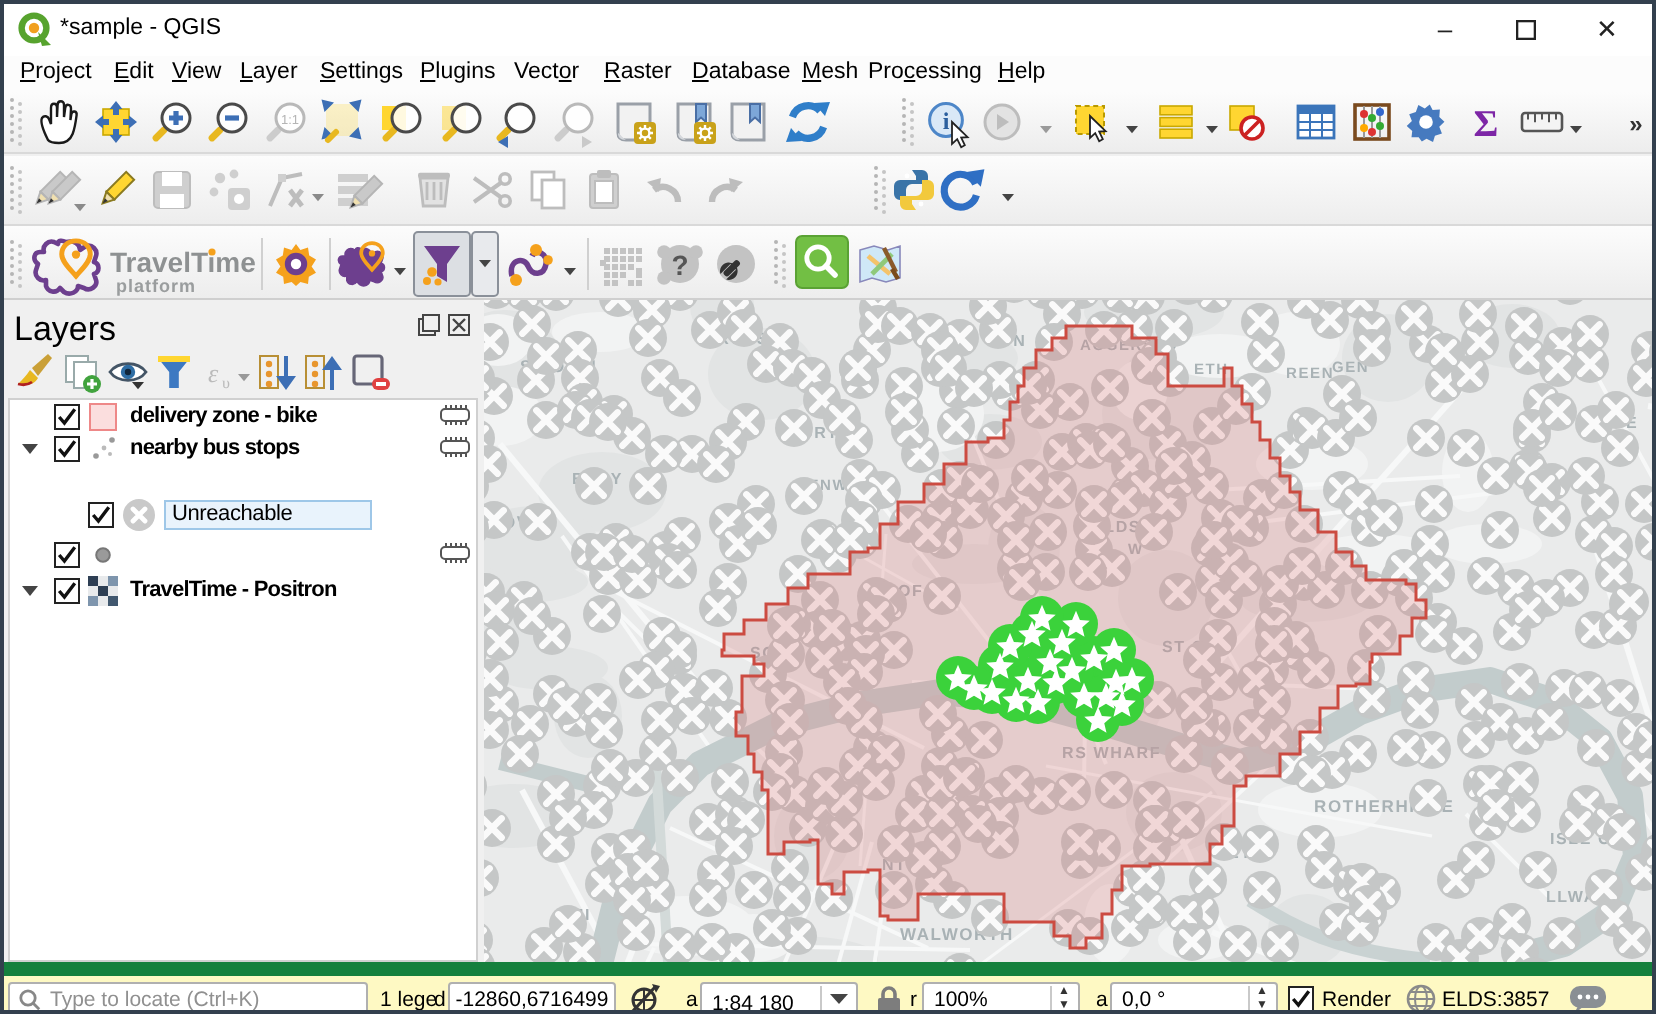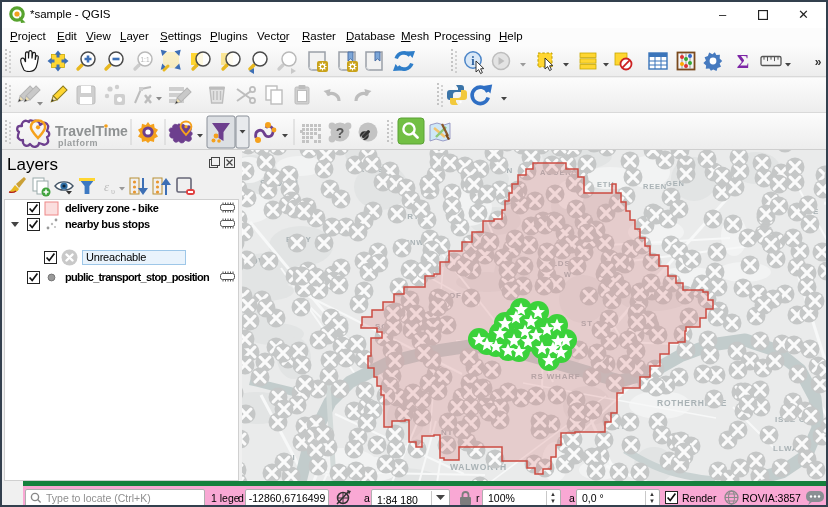--- a/index.html
+++ b/index.html
@@ -15,21 +15,21 @@
 #tb2 { top:78px; height:35px; }
 #tb3 { top:113px; height:37px; border-bottom:1px solid #cfcfcf; }
 #panel { position:absolute; left:2px; top:150px; width:240px; bottom:26px; background:#f0f0f0; }
 #paneltitle { position:absolute; left:5px; top:5px; font-size:17px; color:#000; }
 #panelbar { position:absolute; left:2px; top:23px; }
 #tree { position:absolute; left:2px; top:49px; right:3px; bottom:0; background:#fff; border:1px solid #d0d0d0; font-size:11px; }
 .trow { position:absolute; left:0; height:16px; display:flex; align-items:center; }
 .lname { font-weight:bold; color:#000; margin-left:6px; white-space:nowrap; letter-spacing:-0.4px; }
 .lnorm { color:#000; margin-left:6px; white-space:nowrap; letter-spacing:-0.2px; }
 #map { position:absolute; left:242px; top:150px; right:2px; bottom:26px; overflow:hidden; background:#eaebeb; }
-#statusbar { position:absolute; left:2px; right:2px; bottom:2px; height:24px; background:#f9a8d4; border-top:5px solid #15803d; font-size:10.5px; color:#000;margin-left:21px; }
+#statusbar { position:absolute; left:2px; right:2px; bottom:2px; height:24px; background:#fef9c3; border-top:7px solid #15803d; font-size:10.5px; color:#000; }
 .sb { position:absolute; top:3px; height:18px; background:#fff; border:1px solid #b0b0b0; border-radius:2px; }
 .sbtext { position:absolute; top:6px; }
 .spinner { position:absolute; right:1px; top:1px; width:13px; height:14px; border-left:1px solid #c9c9c9; font-size:6px; line-height:7px; text-align:center; color:#333; }
 </style></head><body>
 <div id="win">
   <div id="frame"></div>
   <div id="titlebar">
     <svg width="18" height="18" style="position:absolute;left:7px;top:4px">
       <circle cx="8" cy="8" r="6.2" fill="none" stroke="#57a32e" stroke-width="3.2"></circle>
       <circle cx="8" cy="8" r="2.6" fill="#f1a01e"></circle>
@@ -579,28 +579,47 @@
       <div class="trow" style="top:69px">
         <span style="margin-left:22px">
             <svg width="13" height="13" style="display:block">
               <rect x="0.5" y="0.5" width="12" height="12" fill="#fff" stroke="#222"></rect>
               <path d="M2.6,6.5 L5.2,9.5 L10.4,2.6" fill="none" stroke="#111" stroke-width="1.7"></path>
             </svg>
           </span>
         <svg width="15" height="15" style="margin-left:4px">
             <circle cx="7.5" cy="7.5" r="3.4" fill="#9a9a9a" stroke="#777"></circle>
           </svg>
-        <span class="lname" style="letter-spacing:-0.7px">public_transport_stop_position</span>
       </div>
       <div style="position:absolute;right:3px;top:71px">
           <svg width="15" height="11" style="display:block">
             <rect x="0.5" y="2.5" width="14" height="6" rx="2" fill="#fff" stroke="#555"></rect>
             <path d="M3,2.5 v-2 M5.5,2.5 v-2 M8,2.5 v-2 M10.5,2.5 v-2 M13,2.5 v-2 M3,8.5 v2 M5.5,8.5 v2 M8,8.5 v2 M10.5,8.5 v2 M13,8.5 v2" stroke="#555" stroke-width="1"></path>
           </svg>
         </div>
+      <div class="trow" style="top:87px">
+        <svg width="8" height="8" style="margin-left:6px">
+            <path d="M0,2 h8 l-4,5 Z" fill="#444"></path>
+          </svg>
+        <span style="margin-left:8px">
+            <svg width="13" height="13" style="display:block">
+              <rect x="0.5" y="0.5" width="12" height="12" fill="#fff" stroke="#222"></rect>
+              <path d="M2.6,6.5 L5.2,9.5 L10.4,2.6" fill="none" stroke="#111" stroke-width="1.7"></path>
+            </svg>
+          </span>
+        <svg width="15" height="15" style="margin-left:4px">
+          <rect width="15" height="15" fill="#e8eaec"></rect>
+          <rect x="0" y="0" width="5" height="5" fill="#2e3f54"></rect>
+            <rect x="10" y="0" width="5" height="5" fill="#7e95ad"></rect>
+          <rect x="5" y="5" width="5" height="5" fill="#2e3f54"></rect>
+            <rect x="0" y="10" width="5" height="5" fill="#7e95ad"></rect>
+          <rect x="10" y="10" width="5" height="5" fill="#41586f"></rect>
+        </svg>
+        <span class="lname">TravelTime - Positron</span>
+      </div>
     </div>
   </div>
   <div id="map">
       <svg width="584" height="331" viewBox="0 0 584 331" style="display:block">
 <defs>
 <g id="xm">
             <circle r="9.5" fill="#c5c7c7"></circle>
             <path d="M-4.8,-4.8 L4.8,4.8 M-4.8,4.8 L4.8,-4.8" stroke="#fafafa" stroke-width="3.3" stroke-linecap="round"></path>
           </g>
 <g id="gs">
@@ -1326,21 +1345,21 @@
     <svg width="13" height="13" style="position:absolute;left:642px;top:5px">
         <rect x="0.5" y="0.5" width="12" height="12" fill="#fff" stroke="#222"></rect>
         <path d="M2.6,6.5 L5.2,9.5 L10.4,2.6" fill="none" stroke="#111" stroke-width="1.7"></path>
       </svg>
     <span class="sbtext" style="left:659px">Render</span>
     <svg width="15" height="15" style="position:absolute;left:701px;top:4px">
         <circle cx="7.5" cy="7.5" r="6.5" fill="none" stroke="#8a8a8a" stroke-width="1.3"></circle>
         <ellipse cx="7.5" cy="7.5" rx="3" ry="6.5" fill="none" stroke="#8a8a8a"></ellipse>
         <path d="M1,7.5 h13 M2,4 h11 M2,11 h11" stroke="#8a8a8a"></path>
       </svg>
-    <span class="sbtext" style="left:719px">ROVIA:3857</span>
+    <span class="sbtext" style="left:719px">ELDS:3857</span>
     <svg width="18" height="14" style="position:absolute;left:783px;top:5px">
         <rect x="0" y="0" width="18" height="11" rx="5" fill="#8a8f94"></rect>
         <path d="M4,10 l-2,4 5,-4" fill="#8a8f94"></path>
         <circle cx="5" cy="5.5" r="1.2" fill="#fff"></circle>
         <circle cx="9" cy="5.5" r="1.2" fill="#fff"></circle>
         <circle cx="13" cy="5.5" r="1.2" fill="#fff"></circle>
       </svg>
   </div>
 </div>
 </body></html>

